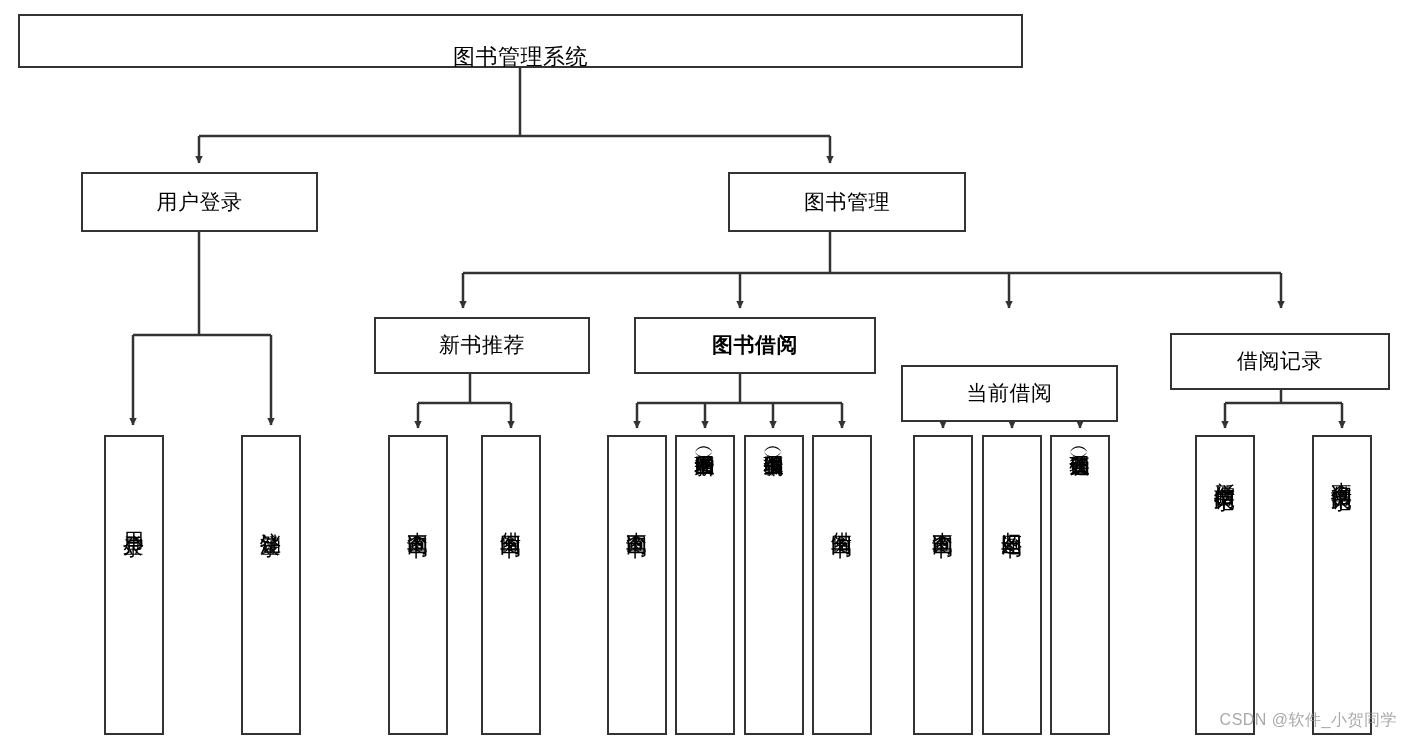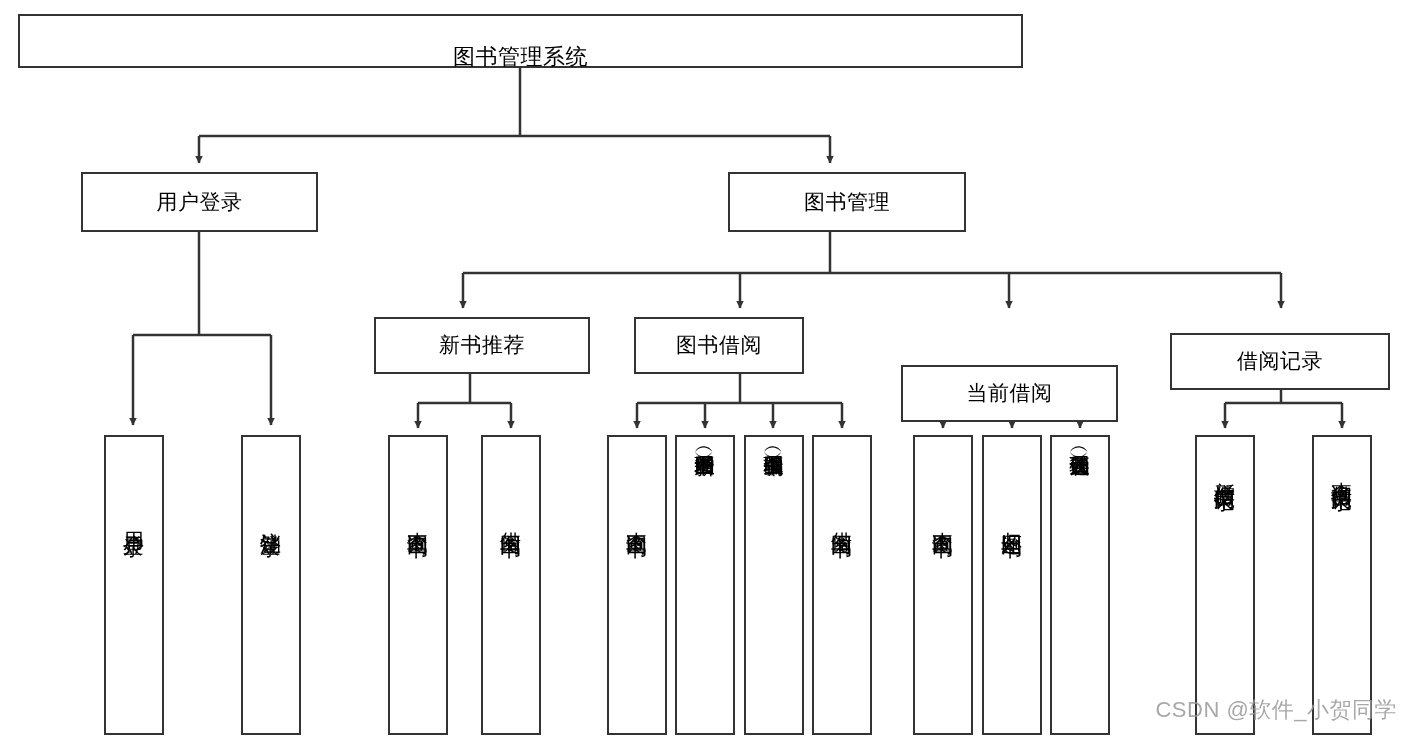--- a/index.html
+++ b/index.html
@@ -66,22 +66,22 @@
     line-height: 1.0;
     white-space: nowrap;
   }
   
   .node.vert.tight { padding-top: 3px; }
   .node.vert.tight .label { letter-spacing: 0px; font-size: 20px; }
   
   #watermark {
     position: absolute;
     right: 8px;
-    bottom: 22px;
-    font-size: 22px;
+    bottom: 16px;
+    font-size: 16px;
     color: #9a9a9a;
     letter-spacing: 0.5px;
     white-space: nowrap;
     opacity: 0.85;
   }
 </style>
 </head>
 <body>
 
 <div id="canvas">
@@ -143,21 +143,21 @@
   <div class="node horiz" style="left:81px; top:172px; width:237px; height:60px;">
     <span class="label">用户登录</span>
   </div>
   <div class="node horiz" style="left:728px; top:172px; width:238px; height:60px;">
     <span class="label">图书管理</span>
   </div>
 
   <div class="node horiz" style="left:362px; top:317px; width:216px; height:57px;margin-left:12px;">
     <span class="label">新书推荐</span>
   </div>
-  <div class="node horiz" style="left:634px; top:317px; width:170px; height:57px;">
+  <div class="node horiz" style="left:634px; top:317px; width:242px; height:57px;font-weight:bold;">
     <span class="label">图书借阅</span>
   </div>
   <div class="node horiz" style="left:901px; top:317px; width:217px; height:57px;margin-top:48px;">
     <span class="label">当前借阅</span>
   </div>
   <div class="node horiz" style="left:1170px; top:317px; width:220px; height:57px;margin-top:16px;">
     <span class="label">借阅记录</span>
   </div>
 
   <div class="node vert" style="left:104px; top:435px; width:60px; height:300px; padding-top:78px;">

